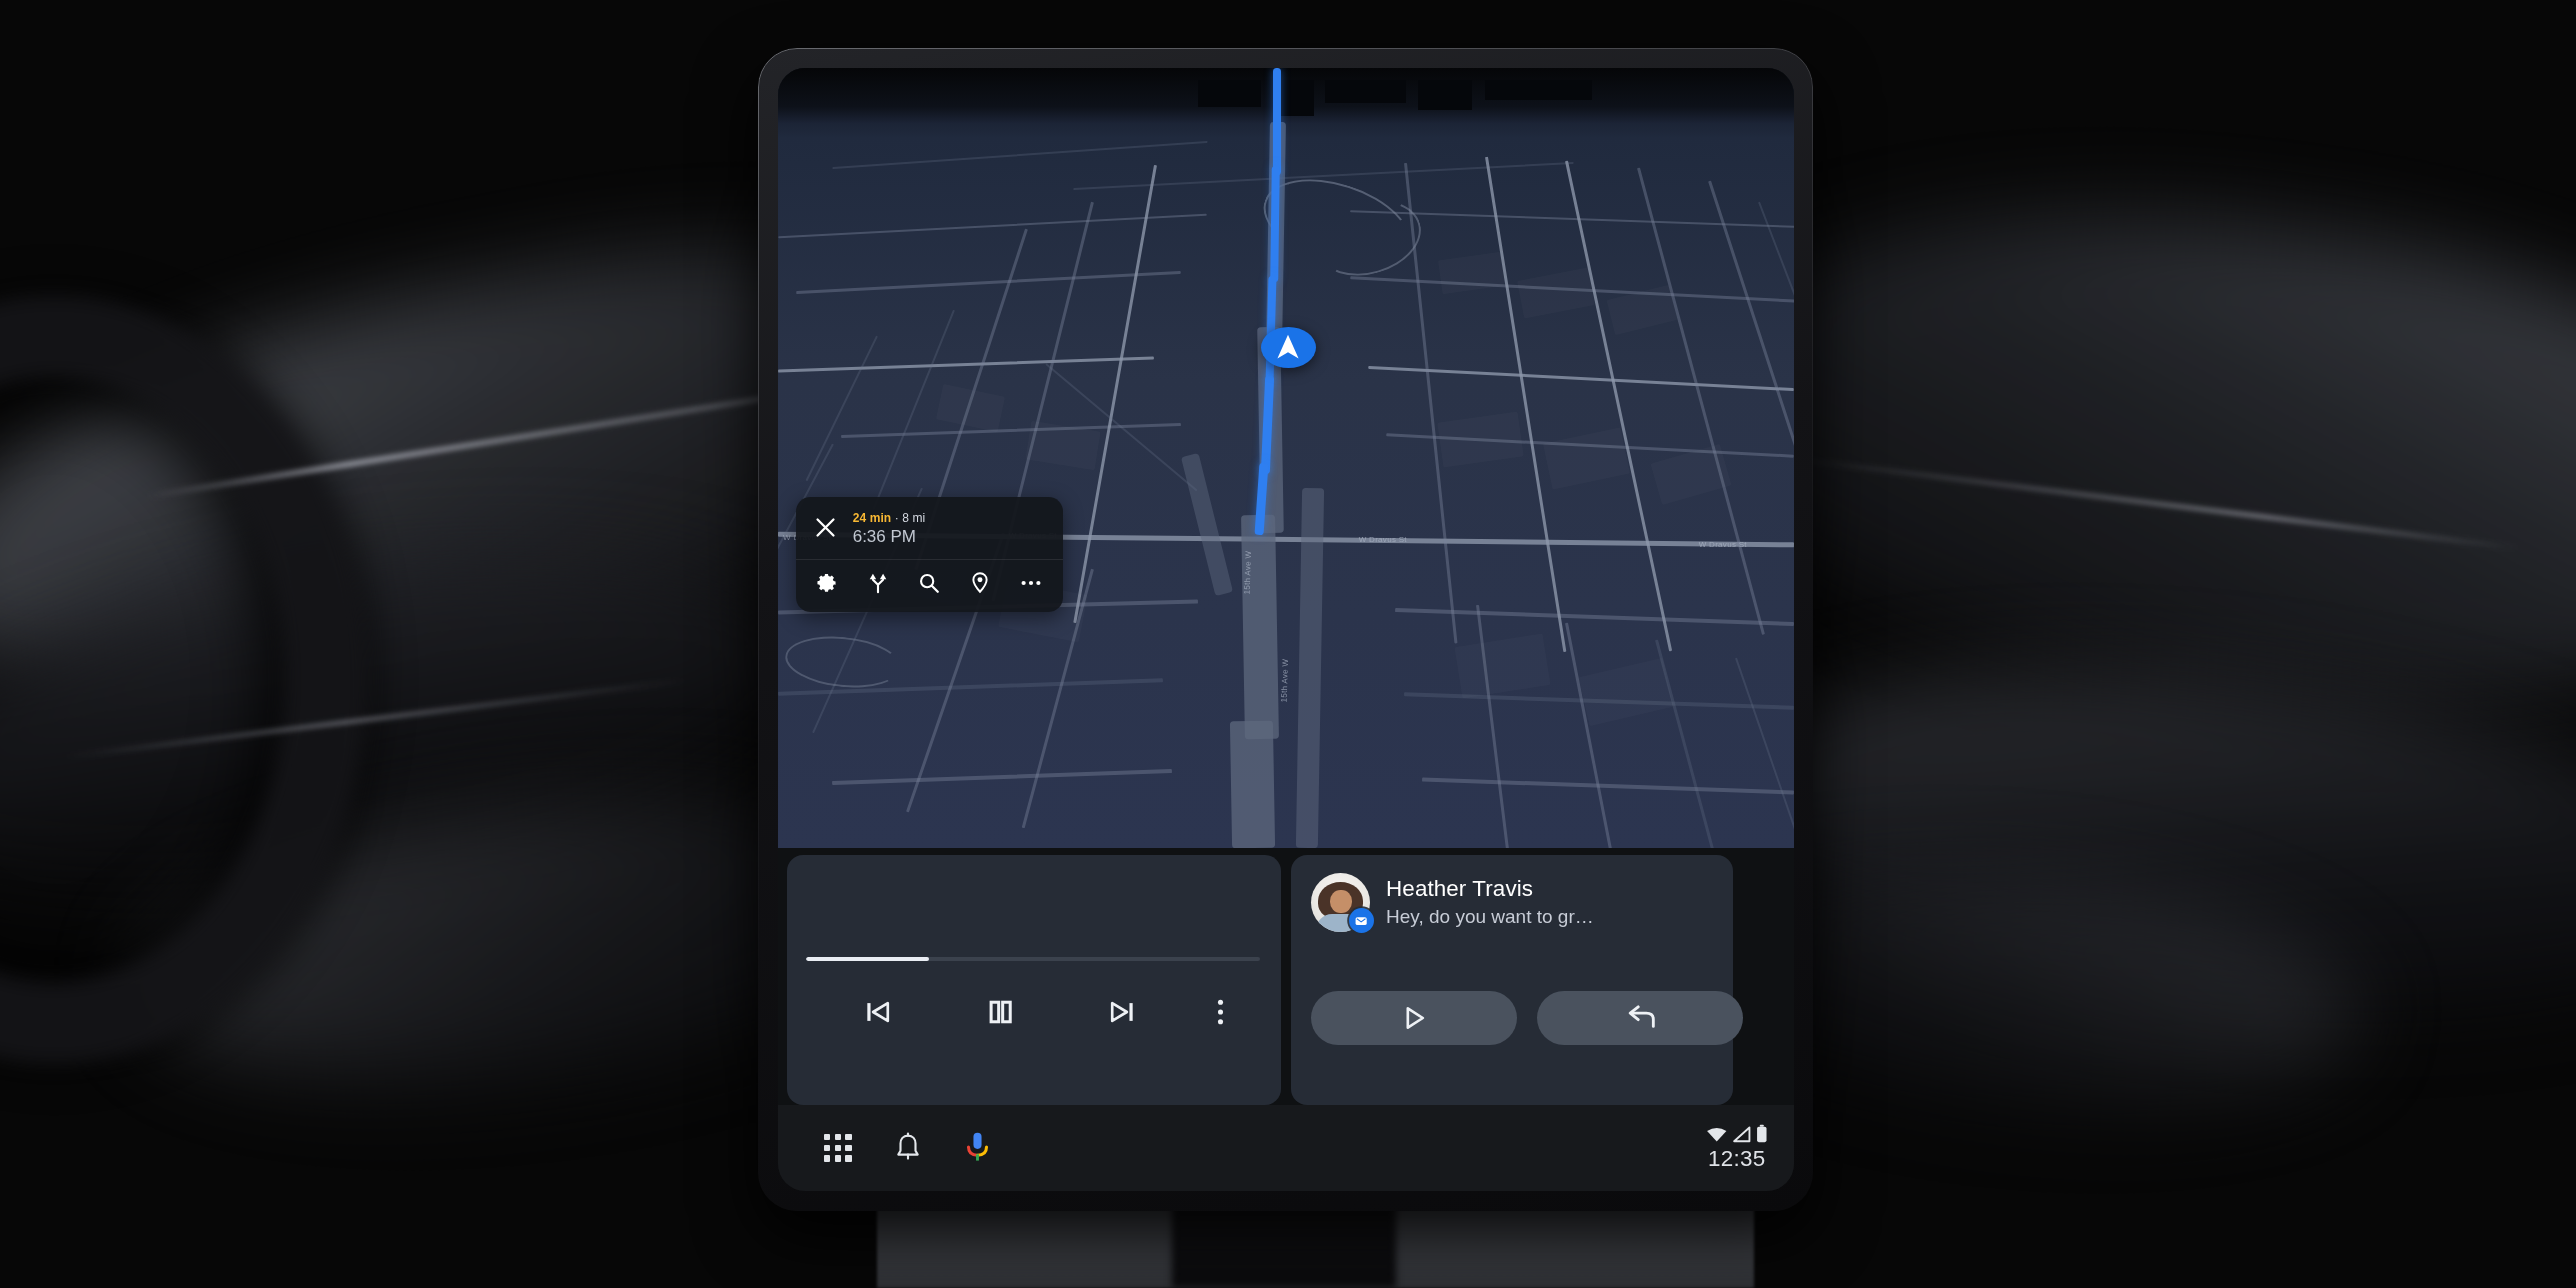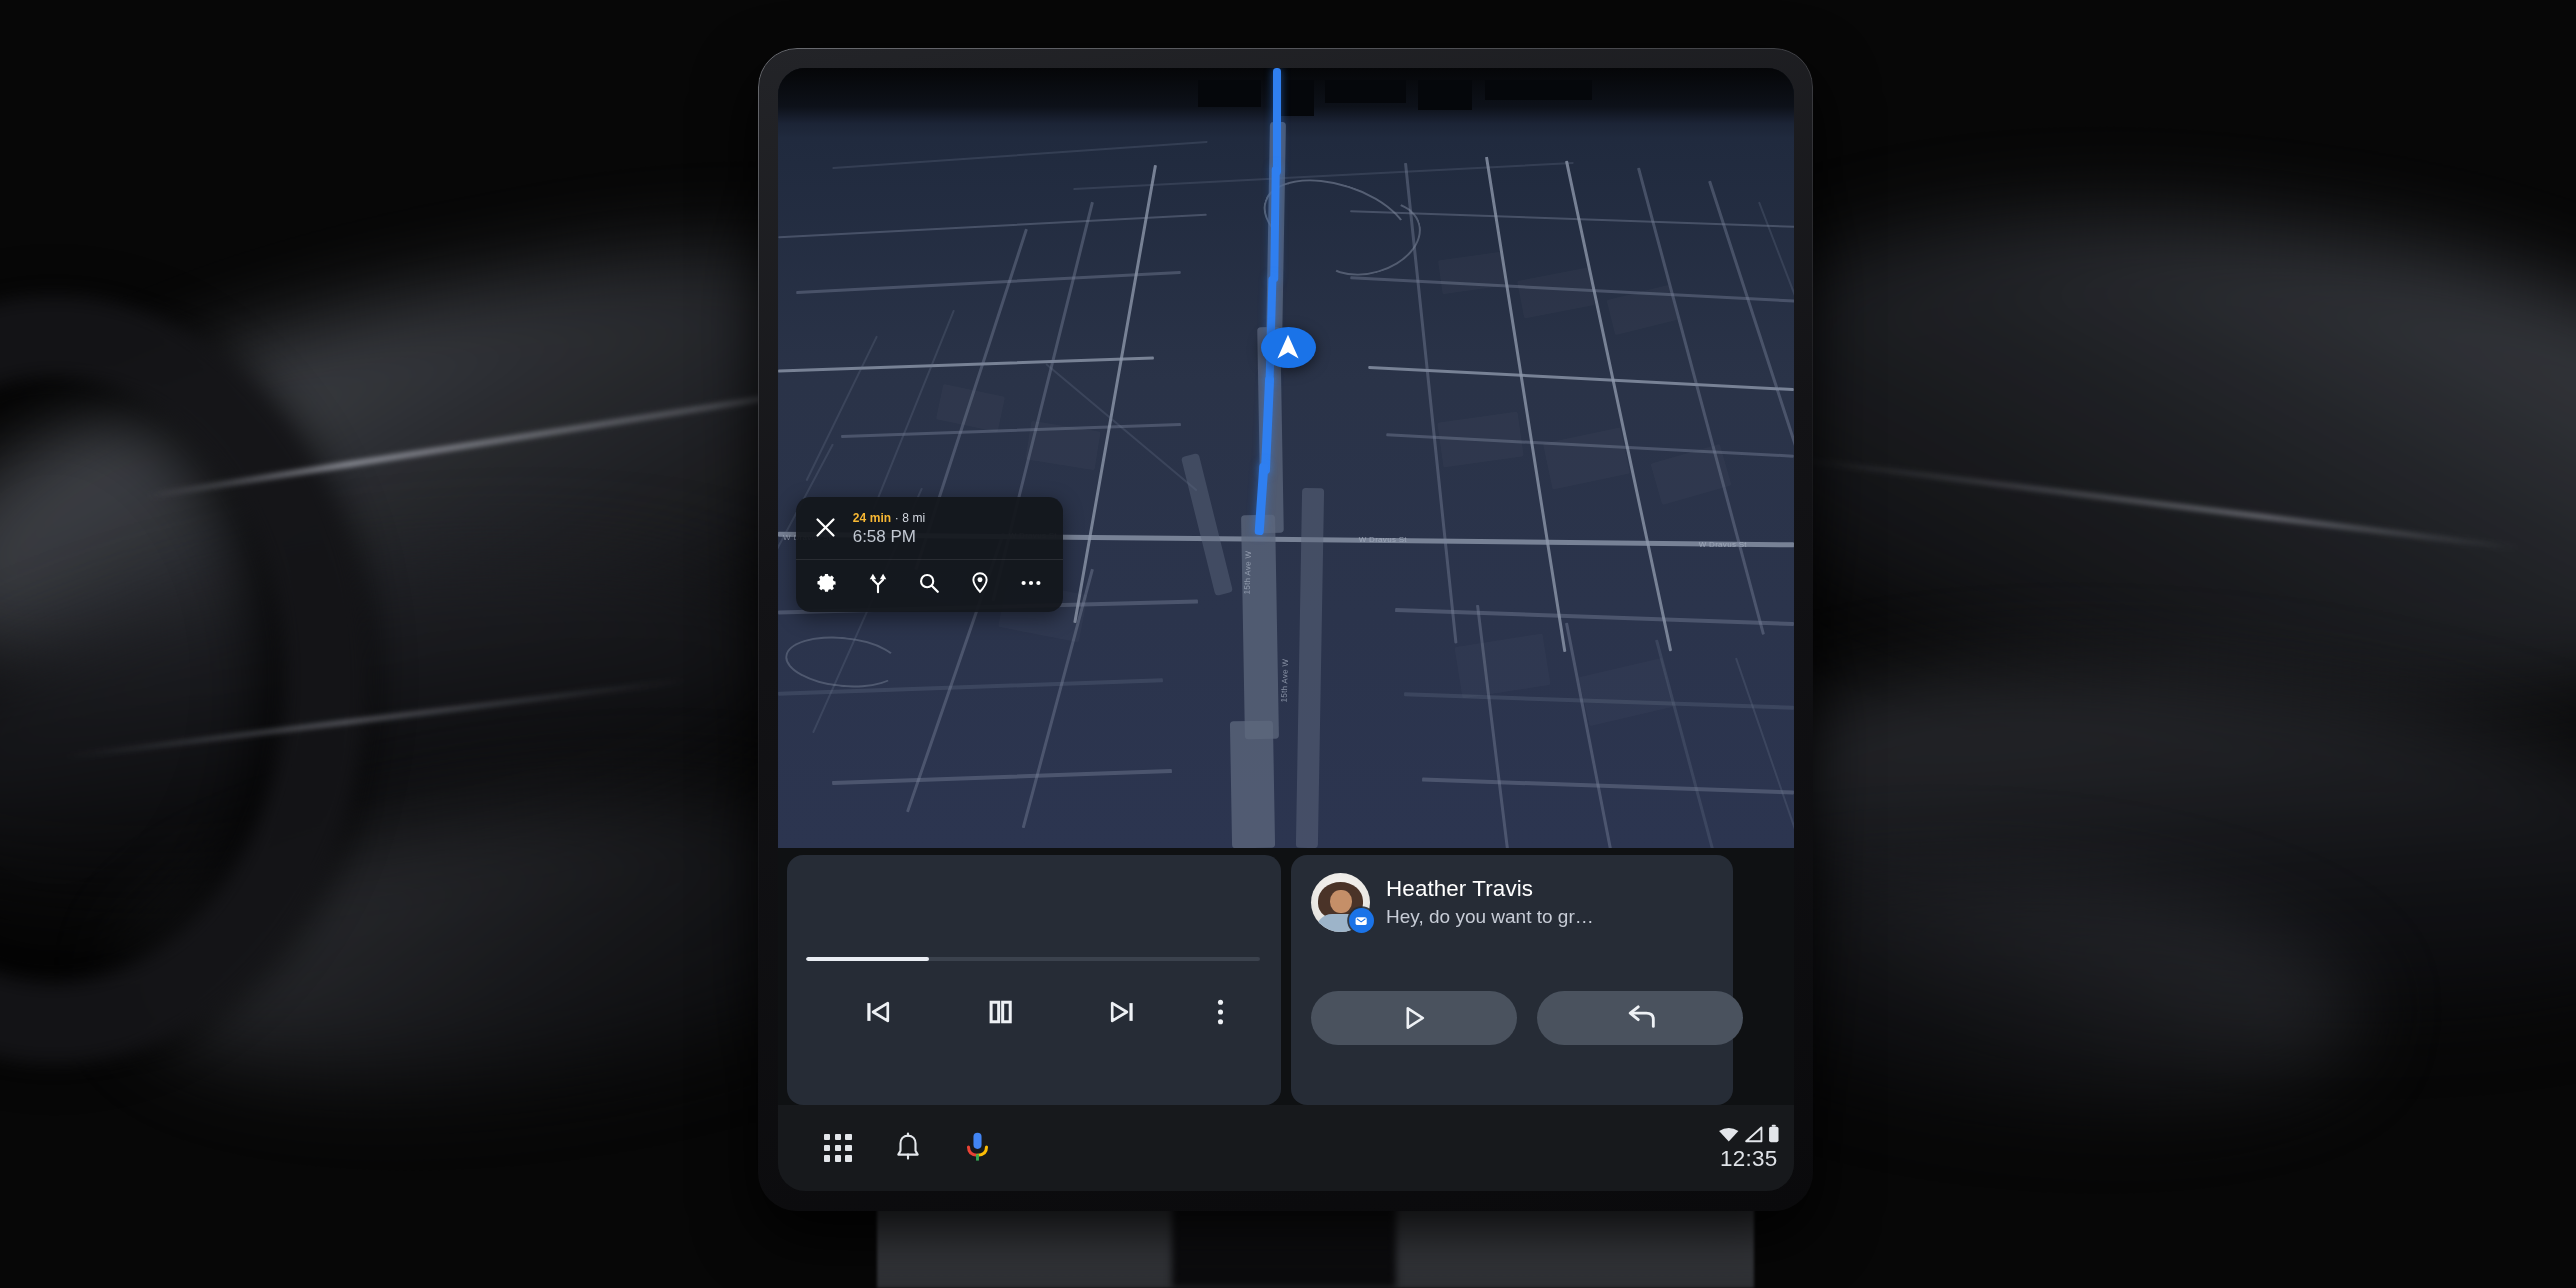--- a/index.html
+++ b/index.html
@@ -167,21 +167,21 @@
   .msg-actions { position:absolute; left:19.7px; top:136px; display:flex; gap:19.7px; }
   .pill { width:206px; height:54px; background:#4a525e; border-radius:27px;
           display:flex; align-items:center; justify-content:center; cursor:pointer; }
 
   
   #nav-bar { position:absolute; left:0; bottom:0; width:1016px; height:86px;
              background:#17191c; display:flex; align-items:center; }
   .nav-left { display:flex; align-items:center; gap:0; padding-left:25px; }
   .nav-btn { width:70px; height:70px; display:flex; align-items:center;
              justify-content:center; cursor:pointer; }
-  .nav-right { margin-left:auto; padding-right:14px; display:flex;
+  .nav-right { margin-left:auto; padding-right:26px; display:flex;
                flex-direction:column; align-items:center; gap:3px; }
   .status-icons { display:flex; align-items:flex-end; gap:4.5px; height:19.7px; }
   .clock { color:#dfe2e7; font-size:22.4px; letter-spacing:0.3px; }
 
   .grid-dots { display:grid; grid-template-columns:repeat(3,6.3px);
                grid-template-rows:repeat(3,6.3px); gap:4.5px; }
   .grid-dots i { width:6.3px; height:6.3px; background:#e3e6ea; border-radius:0.9px; display:block; }
 </style>
 </head>
 <body>
@@ -313,21 +313,21 @@
               <svg width="23" height="23" viewBox="0 0 26 26">
                 <path d="M4 4 L22 22 M22 4 L4 22" stroke="#ffffff" stroke-width="2.6" stroke-linecap="round"></path>
               </svg>
             </span>
             <div class="eta-texts">
               <div class="eta-line1">
                 <span class="eta-time">24 min</span>
                 <span class="eta-sep">·</span>
                 <span class="eta-dist">8 mi</span>
               </div>
-              <div class="eta-arrival">6:58 PM</div>
+              <div class="eta-arrival">6:36 PM</div>
             </div>
           </div>
           <div class="eta-actions">
             <span class="ico">
               <svg width="24" height="24" viewBox="0 0 26 26">
                 <path fill="#ffffff" d="M13 9.2a3.8 3.8 0 1 0 0 7.6 3.8 3.8 0 0 0 0-7.6zm0 5.9a2.1 2.1 0 1 1 0-4.2 2.1 2.1 0 0 1 0 4.2z"></path>
                 <path fill="#ffffff" d="M22.3 14.6l-.03-3.2-2.2-.5a7.3 7.3 0 0 0-.75-1.8l1.2-1.9-2.27-2.27-1.9 1.2a7.3 7.3 0 0 0-1.8-.75l-.5-2.2h-3.2l-.5 2.2c-.64.18-1.24.43-1.8.75l-1.9-1.2L4.4 6.96l1.2 1.9c-.32.56-.57 1.16-.75 1.8l-2.2.5v3.2l2.2.5c.18.64.43 1.24.75 1.8l-1.2 1.9 2.27 2.27 1.9-1.2c.56.32 1.16.57 1.8.75l.5 2.2h3.2l.5-2.2c.64-.18 1.24-.43 1.8-.75l1.9 1.2 2.27-2.27-1.2-1.9c.32-.56.57-1.16.75-1.8l2.2-.5z"></path>
               </svg>
             </span>
             <span class="ico">

